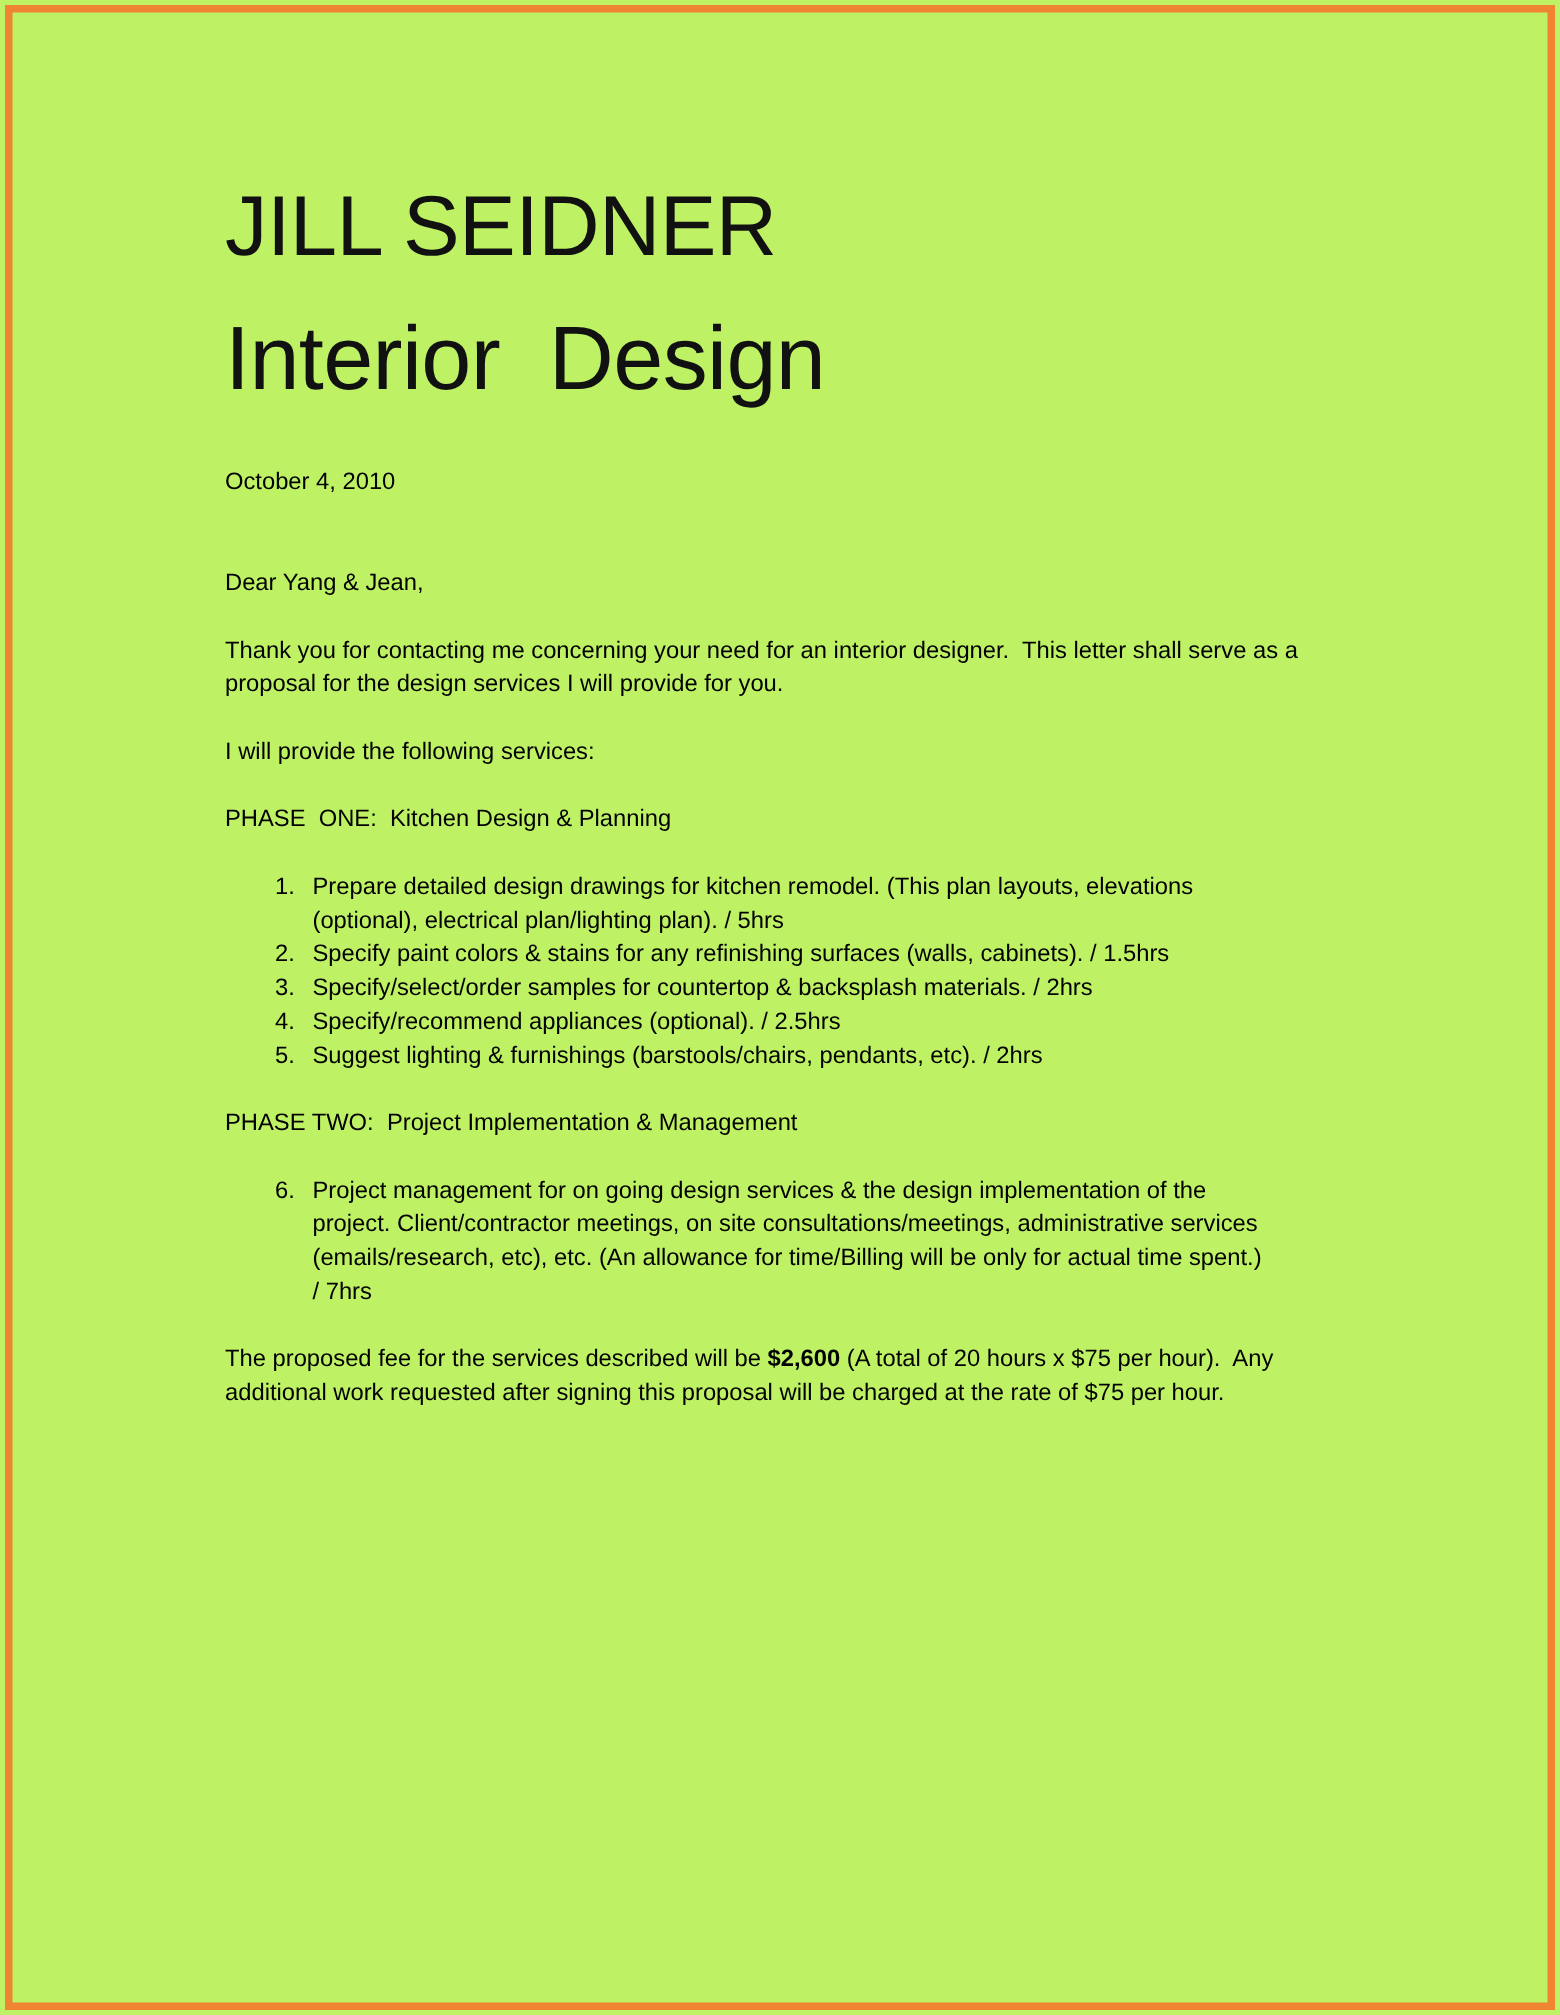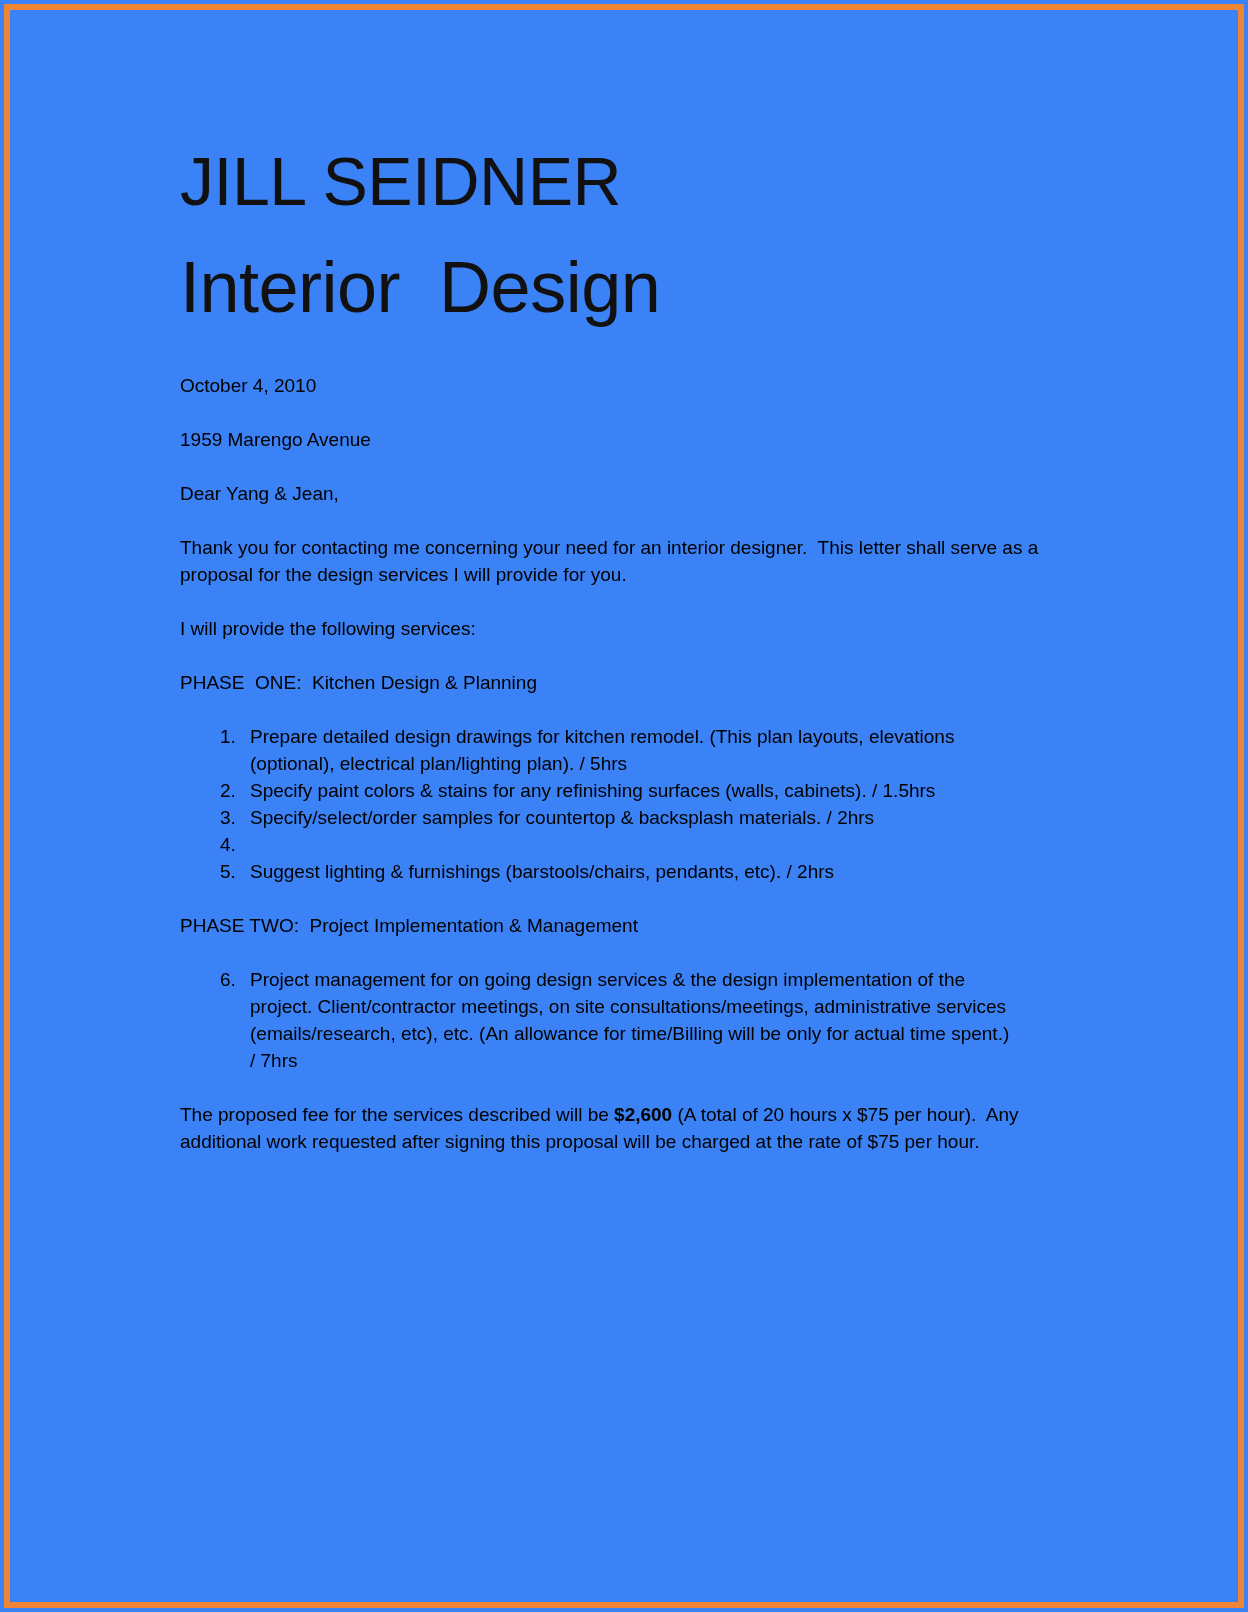--- a/index.html
+++ b/index.html
@@ -5,21 +5,21 @@
   html, body {
     margin: 0;
     padding: 0;
     background: #ffffff;
   }
 
   .page {
     position: relative;
     width: 1248px;
     height: 1612px;
-    background: #3b82f6;
+    background: #bef264;
     box-sizing: border-box;
     overflow: hidden;
     font-family: "Liberation Sans", sans-serif;
   }
 
   
   .page-frame {
     position: absolute;
     left: 4px;
     top: 4px;
@@ -134,21 +134,20 @@
       <h2 class="brand-discipline">Interior  Design</h2>
     </div>
 
     <div class="letter">
 
       <p>October 4, 2010</p>
 
       <div class="block-gap"></div>
 
       <div>
-        <p class="addr-line">1959 Marengo Avenue</p>
       </div>
 
       <div class="block-gap"></div>
 
       <p>Dear Yang &amp; Jean,</p>
 
       <div class="block-gap"></div>
 
       <p>Thank you for contacting me concerning your need for an interior designer.  This letter shall serve as a proposal for the design services I will provide for you.</p>
 
@@ -170,20 +169,21 @@
         <li class="service-item">
           <span class="service-number">2.</span>
           <span class="service-text">Specify paint colors &amp; stains for any refinishing surfaces (walls, cabinets). / 1.5hrs</span>
         </li>
         <li class="service-item">
           <span class="service-number">3.</span>
           <span class="service-text">Specify/select/order samples for countertop &amp; backsplash materials. / 2hrs</span>
         </li>
         <li class="service-item">
           <span class="service-number">4.</span>
+          <span class="service-text">Specify/recommend appliances (optional). / 2.5hrs</span>
         </li>
         <li class="service-item">
           <span class="service-number">5.</span>
           <span class="service-text">Suggest lighting &amp; furnishings (barstools/chairs, pendants, etc). / 2hrs</span>
         </li>
       </ul>
 
       <div class="block-gap"></div>
 
       <p class="phase-heading">PHASE TWO:  Project Implementation &amp; Management</p>

